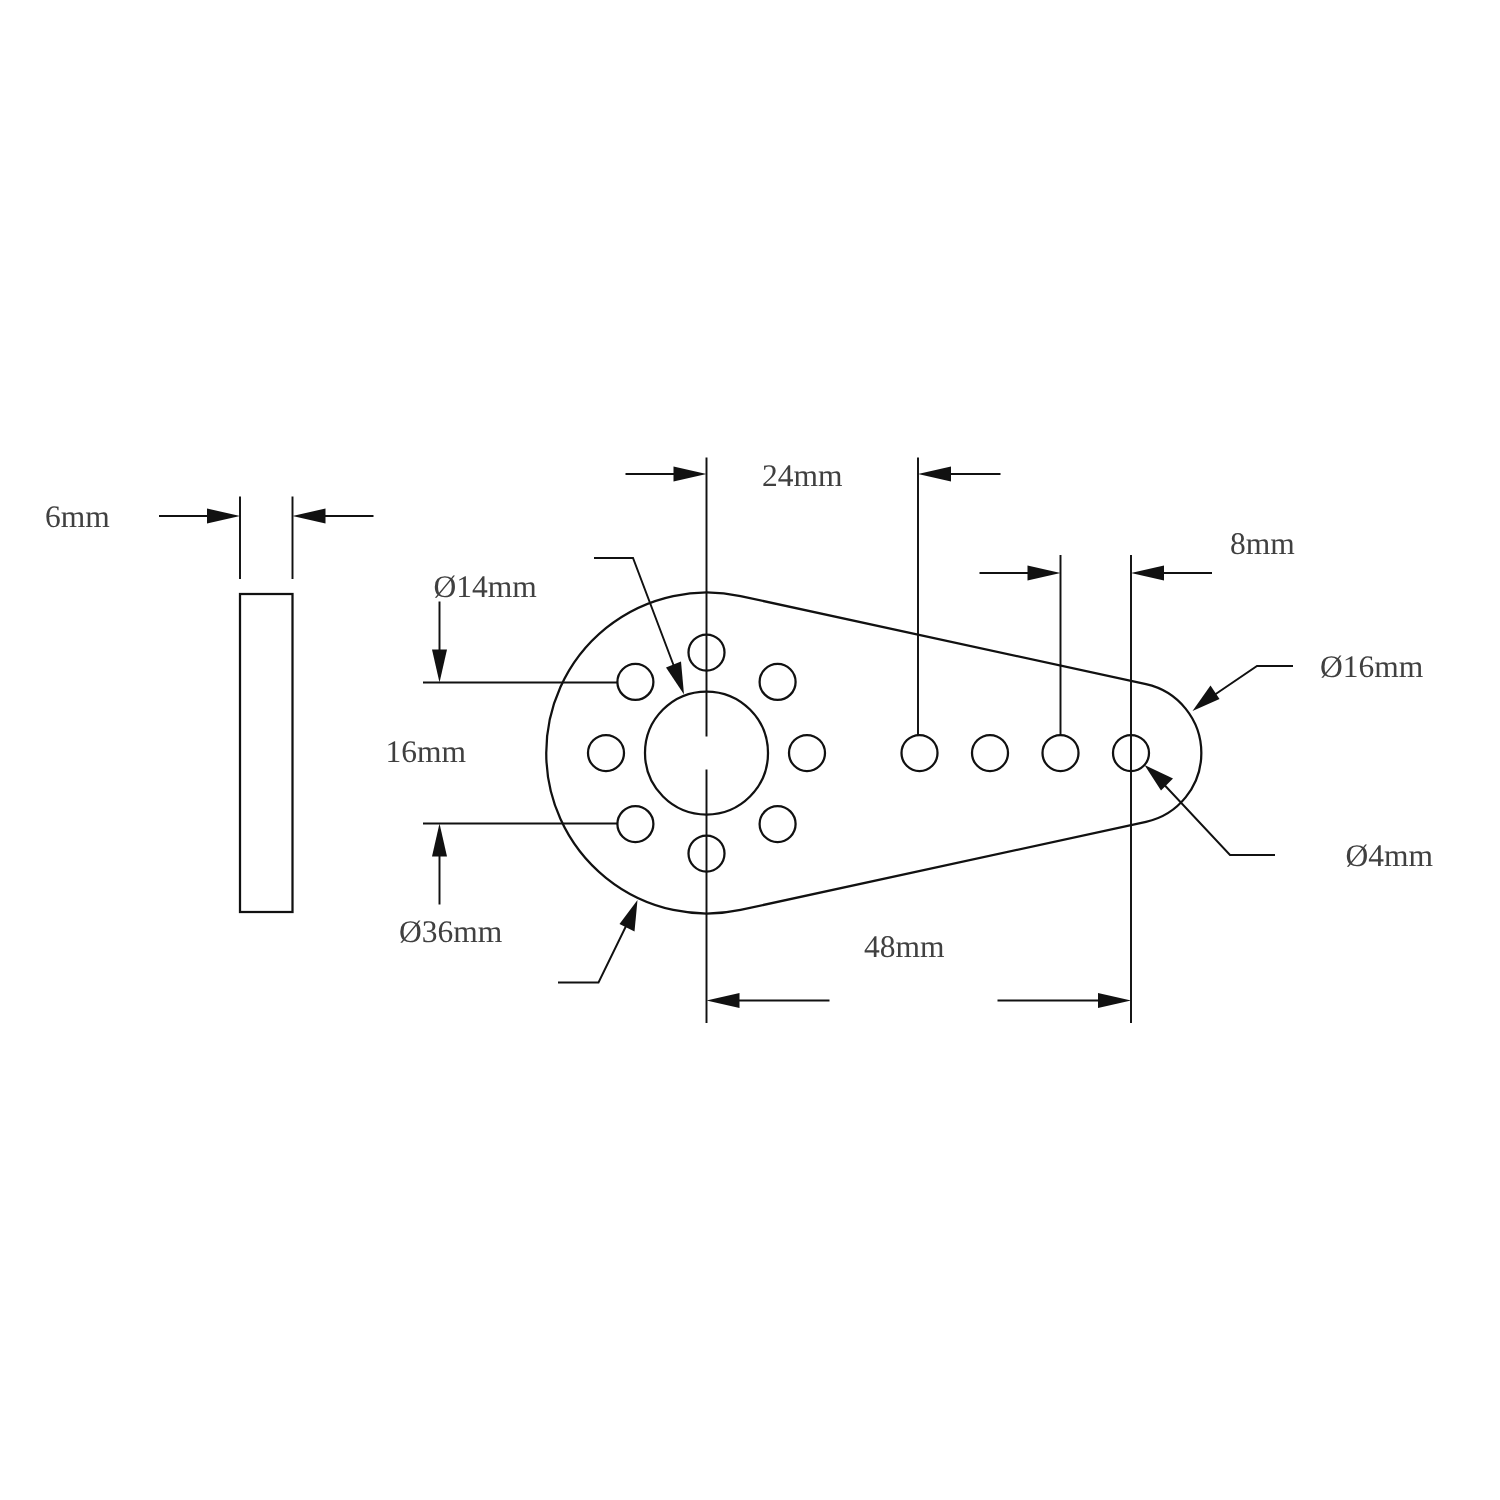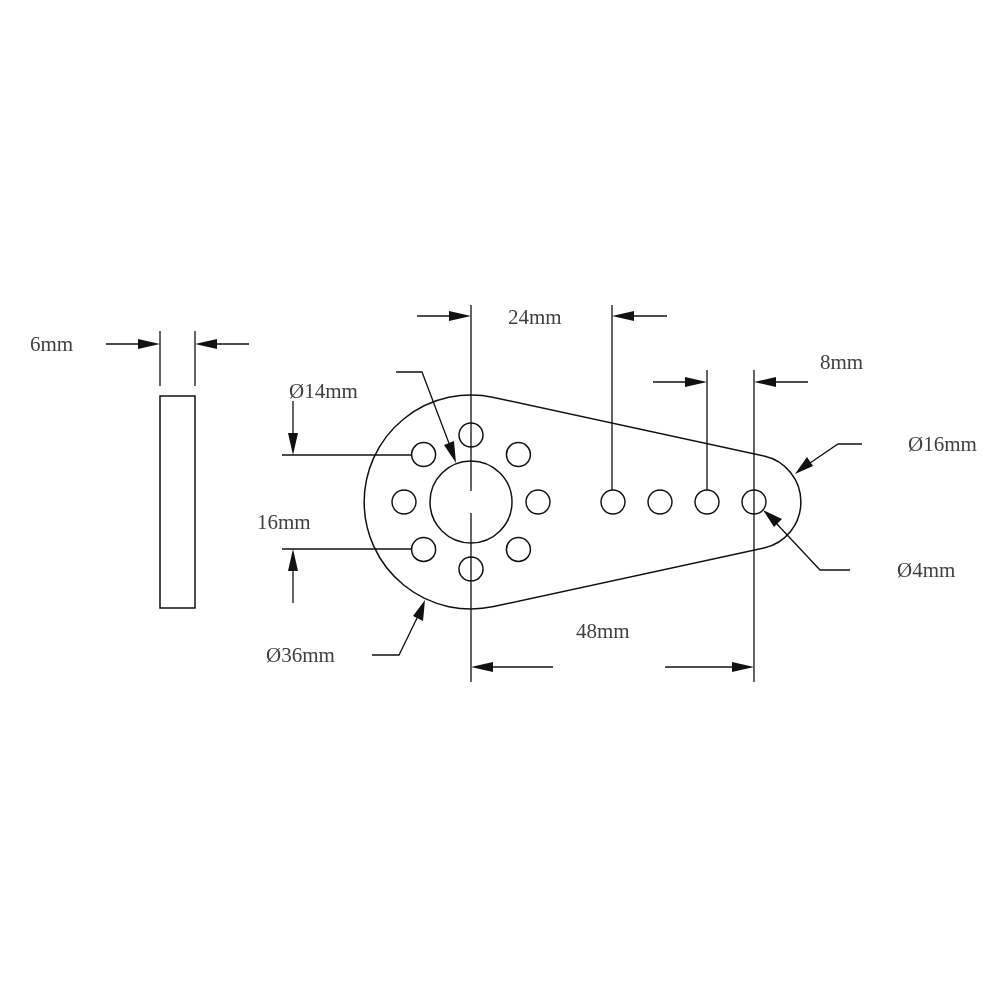--- a/index.html
+++ b/index.html
@@ -115,17 +115,17 @@
   <g>
     <polyline class="ln" points="850,570 820,570 776,523"></polyline>
     <polygon class="arrow" points="763,510 782,519 774,527"></polygon>
   </g>
 </svg>
 
 <div class="label" style="left:30px; top:334px;">6mm</div>
 <div class="label" style="left:508px; top:307px;">24mm</div>
 <div class="label" style="left:289px; top:362px;margin-top:19px;">Ø14mm</div>
 <div class="label" style="left:820px; top:352px;">8mm</div>
-<div class="label" style="left:908px; top:434px;text-align:center;">Ø16mm</div>
-<div class="label" style="left:257px; top:491px;margin-top:21px;">16mm</div>
+<div class="label" style="left:880px; top:434px;text-align:center;">Ø16mm</div>
+<div class="label" style="left:257px; top:491px;">16mm</div>
 <div class="label" style="left:858px; top:560px;margin-left:39px;">Ø4mm</div>
-<div class="label" style="left:266px; top:645px;">Ø36mm</div>
+<div class="label" style="left:266px; top:611px;">Ø36mm</div>
 <div class="label" style="left:576px; top:621px;">48mm</div>
 
 </body></html>

